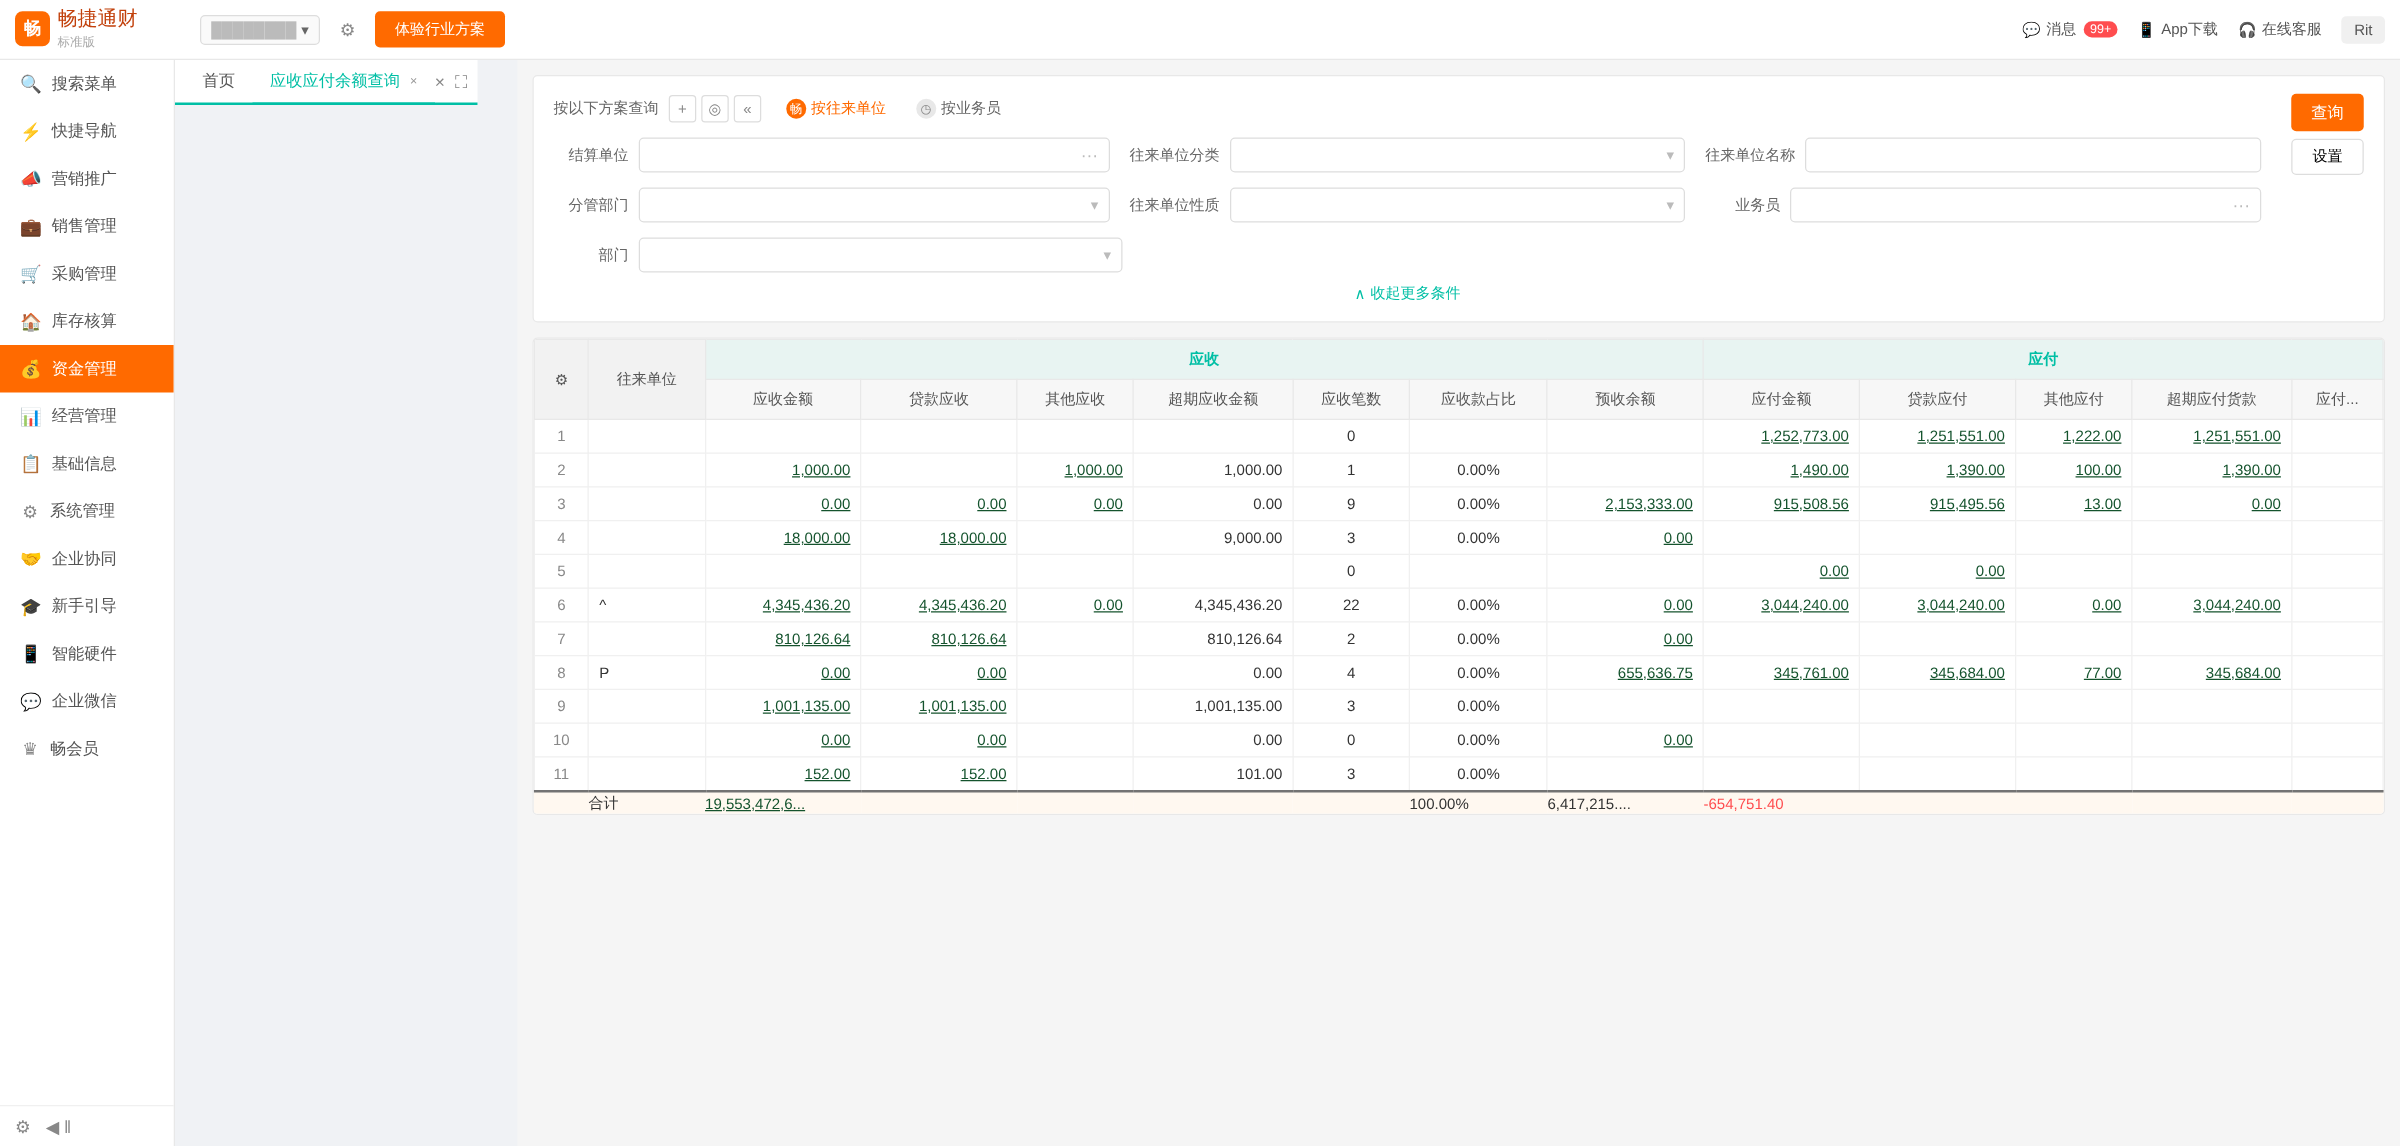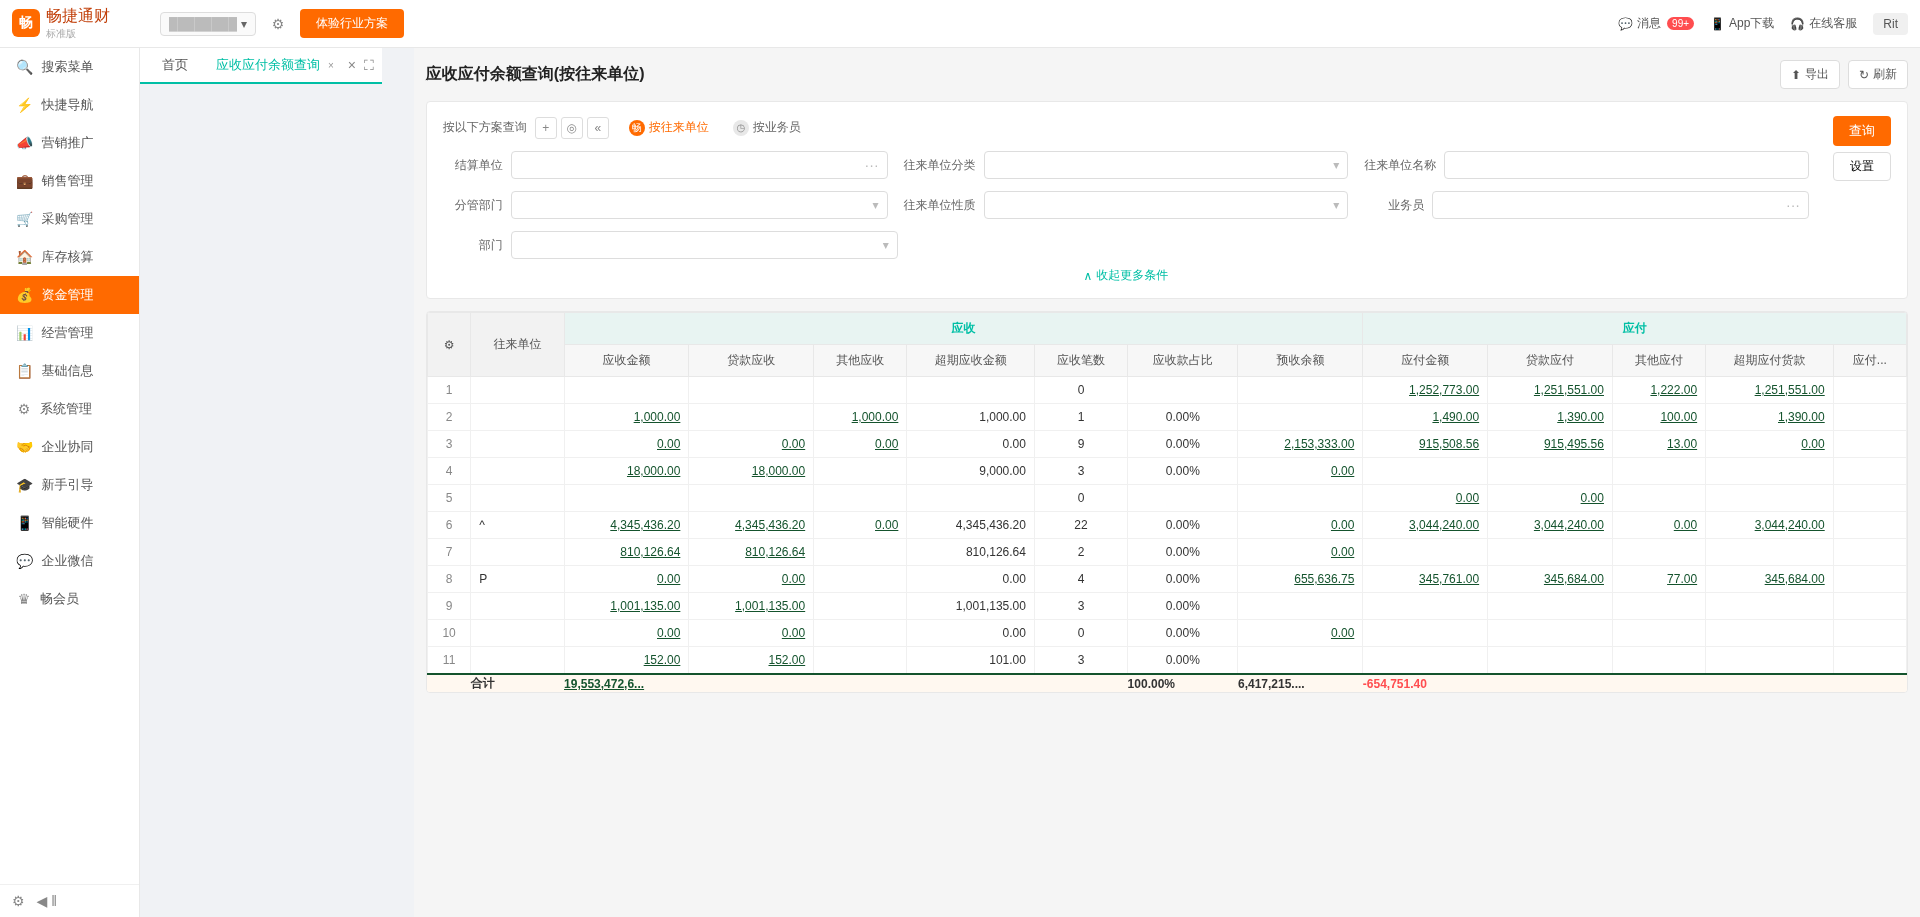--- a/index.html
+++ b/index.html
@@ -264,22 +264,22 @@
       padding: 6px 8px;
       color: #333;
       text-align: right;
       white-space: nowrap;
     }
     tbody tr td:nth-child(1) { text-align: center; color: #888; }
     tbody tr td:nth-child(2) { text-align: left; }
     .link-val { color: #14532d; text-decoration: underline; cursor: pointer; }
     .total-row td {
       background: #fff8f0;
-      font-weight: 700;
-      border-top: 2px solid #14532d;
+      font-weight: 400;
+      border-top: 2px solid #737373;
       margin-top: 32px;
     }
     .col-group-header {
       background: #e8f4f2 !important;
       color: #00bfa5 !important;
       font-weight: 600;
     }
 
     
     .filter-main {
@@ -406,33 +406,20 @@
       <span class="tab-close">×</span>
     </div>
     <div class="tab-actions">
       <span class="tab-action-btn">×</span>
       <span class="tab-action-btn">⛶</span>
     </div>
   </div>
 
   <div class="page-container">
 
-    <div class="page-header">
-      <div class="page-title">应收应付余额查询(按往来单位)</div>
-      <div class="page-actions">
-        <button class="action-btn">
-          <span>⬆</span>
-          <span>导出</span>
-        </button>
-        <button class="action-btn">
-          <span>↻</span>
-          <span>刷新</span>
-        </button>
-      </div>
-    </div>
 
     <div class="filter-panel">
       <div class="filter-main">
         <div class="filter-form">
 
           <div class="filter-scheme-row">
             <span class="filter-scheme-label">按以下方案查询</span>
             <div class="scheme-icons">
               <div class="scheme-icon-btn">+</div>
               <div class="scheme-icon-btn">◎</div>

